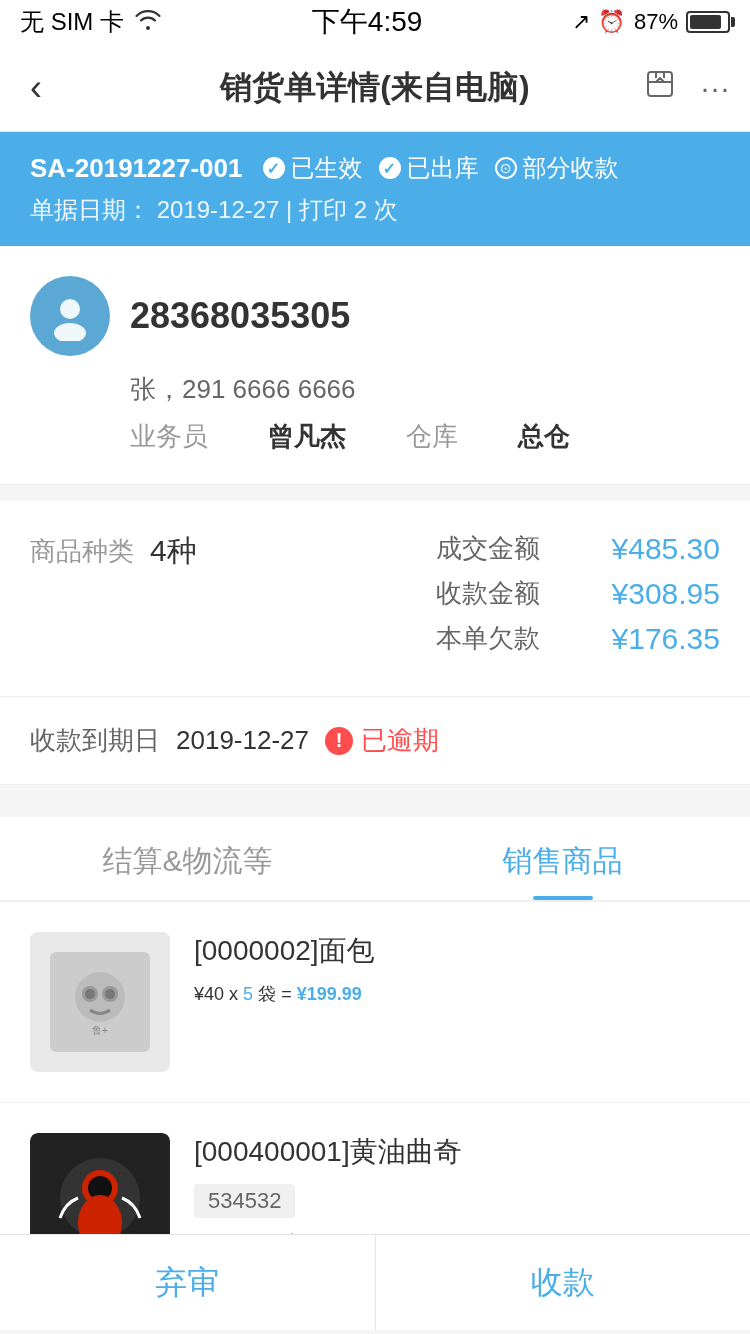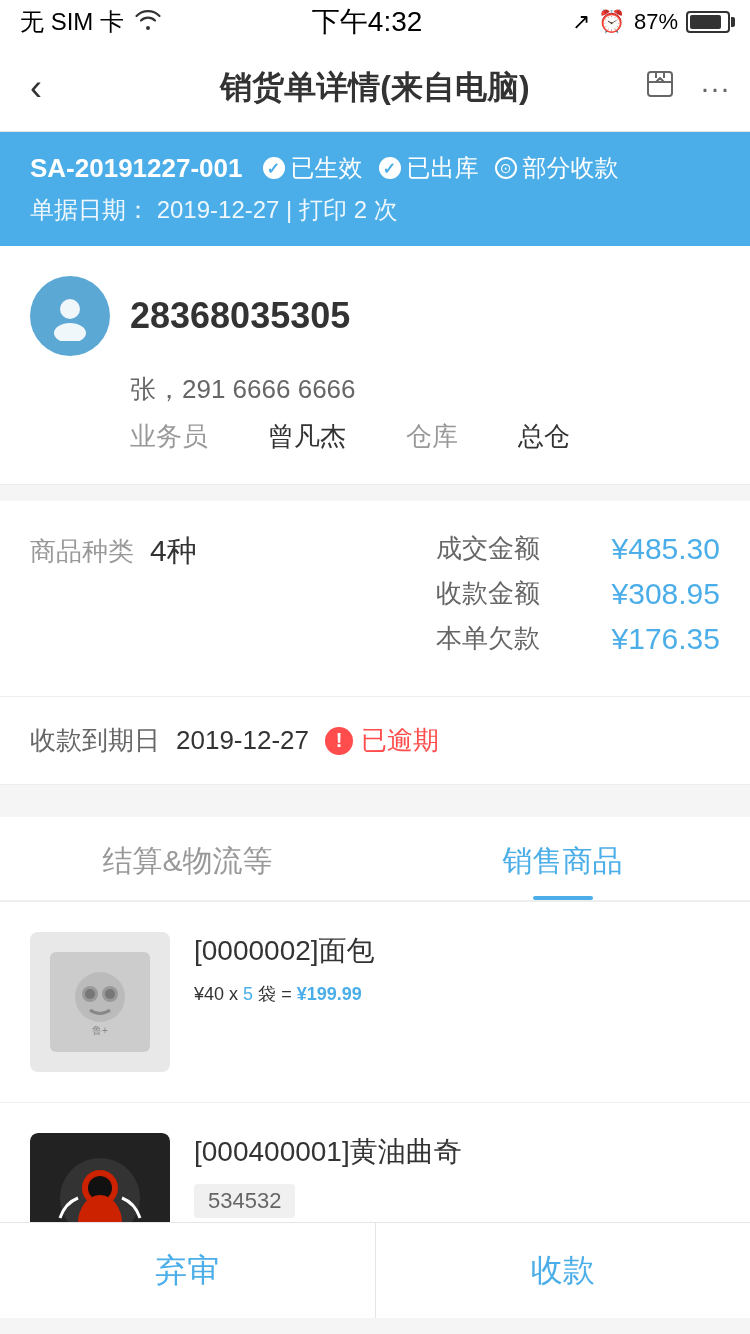--- a/index.html
+++ b/index.html
@@ -163,20 +163,21 @@
       padding-left: 100px;
       gap: 60px;
     }
     .detail-label {
       font-size: 26px;
       color: #999;
     }
     .detail-value {
       font-size: 26px;
       color: #333;
+      font-weight: bold;
     }
 
     
     .section-divider {
       height: 16px;
       background: #f5f5f5;
     }
 
     
     .summary-section {
@@ -335,21 +336,21 @@
       color: #4BAEE8;
       font-weight: 600;
     }
     .price-qty {
       color: #4BAEE8;
     }
 
     
     .bottom-bar {
       position: fixed;
-      bottom: 16px;
+      bottom: 4px;
       width: 750px;
       height: 96px;
       background: #fff;
       border-top: 1px solid #e5e5e5;
       display: flex;
       align-items: center;
     }
     .bottom-btn {
       flex: 1;
       height: 100%;
@@ -374,21 +375,21 @@
   <div class="status-left">
     <span>无 SIM 卡</span>
     <span>
       <svg width="28" height="22" viewBox="0 0 28 22" fill="none">
         <path d="M14 18a2 2 0 1 1 0 4 2 2 0 0 1 0-4z" fill="#333"></path>
         <path d="M7 12.5C8.8 10.7 11.3 9.6 14 9.6s5.2 1.1 7 2.9" stroke="#333" stroke-width="2.2" fill="none" stroke-linecap="round"></path>
         <path d="M2.5 8C5.5 5 9.6 3.2 14 3.2s8.5 1.8 11.5 4.8" stroke="#333" stroke-width="2.2" fill="none" stroke-linecap="round"></path>
       </svg>
     </span>
   </div>
-  <div class="status-center">下午4:32</div>
+  <div class="status-center">下午4:59</div>
   <div class="status-right">
     <span>↗</span>
     <span>⏰</span>
     <span>87%</span>
     <div class="battery-box">
       <div class="battery-fill"></div>
     </div>
   </div>
 </div>
 

